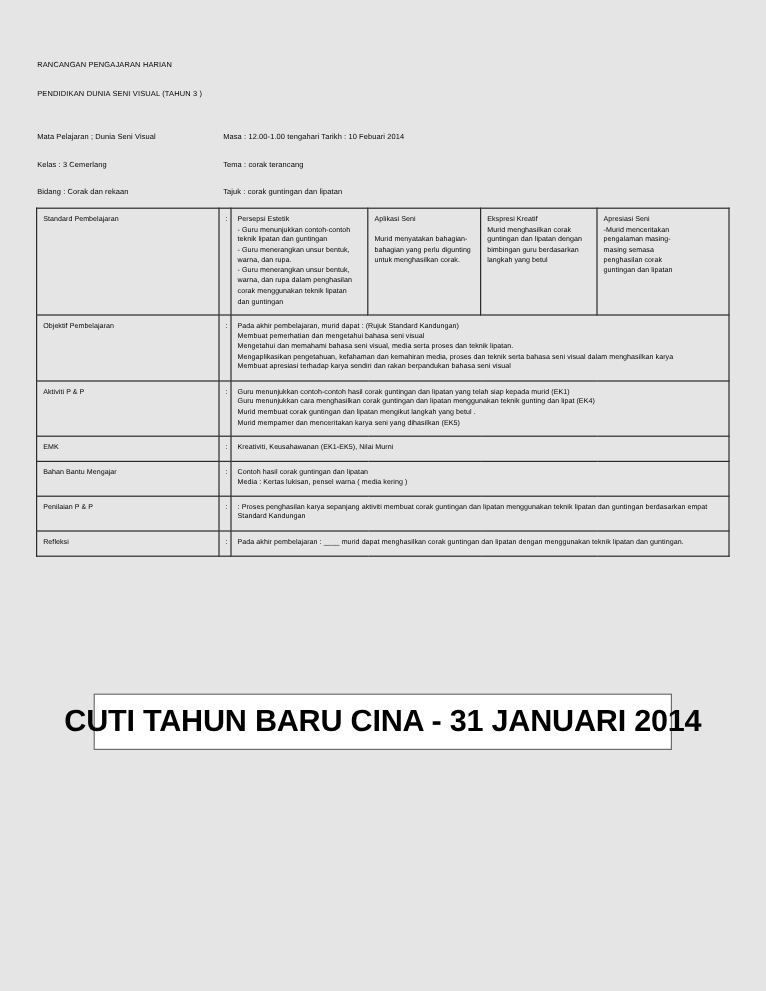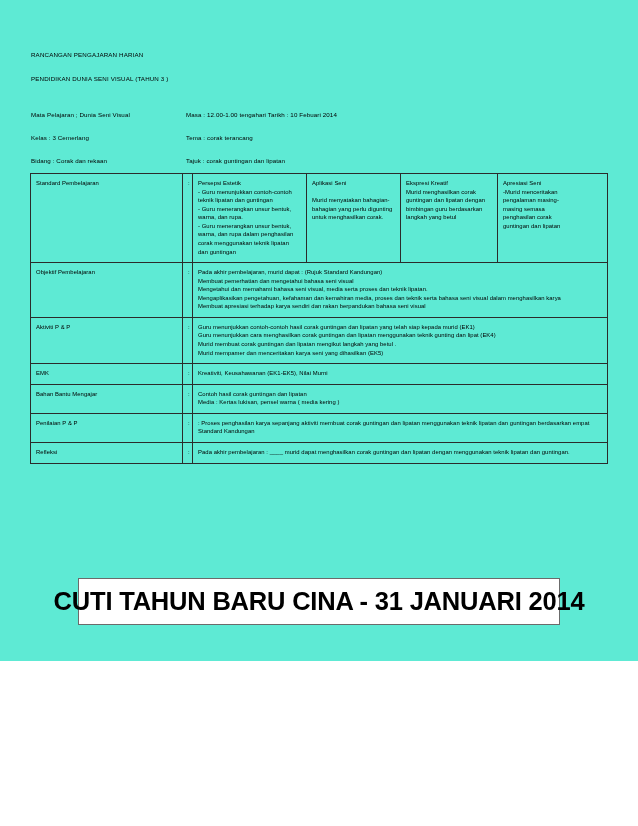--- a/index.html
+++ b/index.html
@@ -10,22 +10,22 @@
   body {
     width: 638px;
     height: 826px;
     font-family: "Liberation Sans", sans-serif;
     color: #000000;
     -webkit-font-smoothing: antialiased;
   }
   .page {
     position: relative;
     width: 638px;
-    height: 661px;
-    background: #5eead4;
+    height: 826px;
+    background: #e5e5e5;
     overflow: hidden;
   }
 
   
   .header-block {
     position: absolute;
     left: 31px;
     top: 52px;
     width: 580px;
   }

